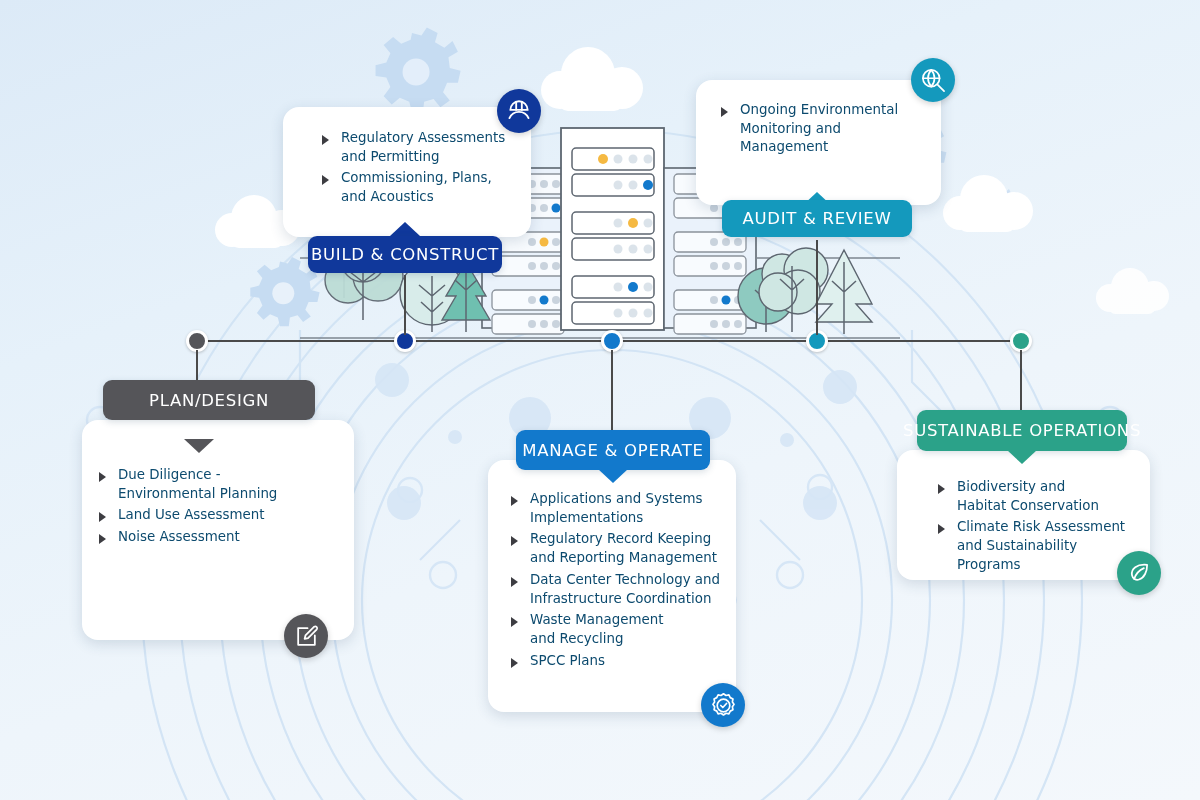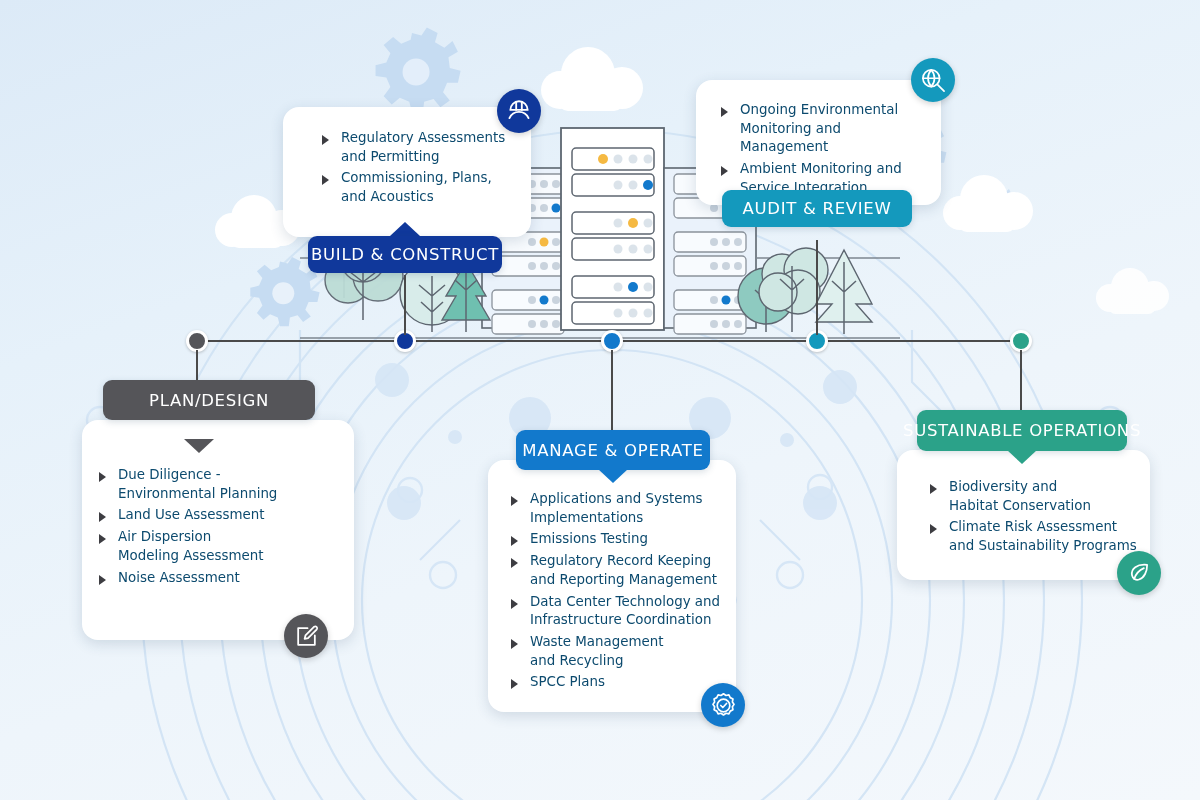--- a/index.html
+++ b/index.html
@@ -330,22 +330,20 @@
   <div class="stem" style="left:816px; top:240px; height:95px;"></div>
 
   <div class="node" style="left:1010px; top:330px; background:#2ba289;"></div>
   <div class="stem" style="left:1020px; top:350px; height:60px;"></div>
 
   <div class="card" style="left:82px; top:420px; width:272px; height:220px;">
     <ul class="items" style="padding:46px 14px 0 16px;">
       <li>Due Diligence -
 Environmental Planning</li>
       <li>Land Use Assessment</li>
-      <li>Air Dispersion
-Modeling Assessment</li>
       <li>Noise Assessment</li>
     </ul>
   </div>
   <div class="banner" style="left:103px; top:380px; width:212px; height:40px; background:#555559;">
     <span>PLAN/DESIGN</span>
   </div>
   <div class="notch down" style="left:184px; top:439px; border-top:14px solid #555559;"></div>
   <div class="badge" style="left:284px; top:614px; background:#555559;">
     <svg width="25" height="25" viewBox="0 0 24 24" fill="none" stroke="#ffffff" stroke-width="1.7" stroke-linecap="round" stroke-linejoin="round">
       <path d="M4 4 h9 M4 4 v16 h16 v-9"></path>
@@ -370,21 +368,20 @@
       <path d="M4 11 a8 8 0 0 1 16 0 Z"></path>
       <path d="M9.4 3.6 v7.4 M14.6 3.6 v7.4"></path>
       <path d="M3.2 18.6 a9.6 9.6 0 0 1 17.6 0"></path>
     </svg>
   </div>
 
   <div class="card" style="left:488px; top:460px; width:248px; height:252px;">
     <ul class="items" style="padding:30px 12px 0 22px;">
       <li>Applications and Systems
 Implementations</li>
-      <li>Emissions Testing</li>
       <li>Regulatory Record Keeping
 and Reporting Management</li>
       <li>Data Center Technology and
 Infrastructure Coordination</li>
       <li>Waste Management
 and Recycling</li>
       <li>SPCC Plans</li>
     </ul>
   </div>
   <div class="banner" style="left:516px; top:430px; width:194px; height:40px; background:#1279cc;">
@@ -396,38 +393,36 @@
       <path d="M12 1.6 l2.2 1.5 2.6 -.5 1.2 2.4 2.4 1.2 -.5 2.6 1.5 2.2 -1.5 2.2 .5 2.6 -2.4 1.2 -1.2 2.4 -2.6 -.5 -2.2 1.5 -2.2 -1.5 -2.6 .5 -1.2 -2.4 -2.4 -1.2 .5 -2.6 -1.5 -2.2 1.5 -2.2 -.5 -2.6 2.4 -1.2 1.2 -2.4 2.6 .5 Z"></path>
       <circle cx="12" cy="12" r="5.6"></circle>
       <path d="M9.6 12 l1.8 1.8 3.3 -3.6"></path>
     </svg>
   </div>
 
   <div class="card" style="left:696px; top:80px; width:245px; height:125px;">
     <ul class="items" style="padding:21px 10px 0 24px;">
       <li>Ongoing Environmental
 Monitoring and Management</li>
-      <li>Ambient Monitoring and
-Service Integration</li>
     </ul>
   </div>
   <div class="notch up" style="left:802px; top:192px; border-bottom:14px solid #1499bd;"></div>
-  <div class="banner" style="left:722px; top:190px; width:190px; height:37px; background:#1499bd;">
+  <div class="banner" style="left:722px; top:200px; width:190px; height:37px; background:#1499bd;">
     <span>AUDIT &amp; REVIEW</span>
   </div>
   <div class="badge" style="left:911px; top:58px; background:#1499bd;">
     <svg width="27" height="27" viewBox="0 0 24 24" fill="none" stroke="#ffffff" stroke-width="1.5" stroke-linecap="round" stroke-linejoin="round">
       <circle cx="10" cy="10" r="7.4"></circle>
       <path d="M2.6 10 h14.8 M10 2.6 a11 11 0 0 1 0 14.8 M10 2.6 a11 11 0 0 0 0 14.8"></path>
       <path d="M15.6 15.6 L21.4 21.4"></path>
     </svg>
   </div>
 
   <div class="card" style="left:897px; top:450px; width:253px; height:130px;">
-    <ul class="items" style="padding:28px 12px 0 32px;">
+    <ul class="items" style="padding:28px 12px 0 40px;">
       <li>Biodiversity and
 Habitat Conservation</li>
       <li>Climate Risk Assessment
 and Sustainability Programs</li>
     </ul>
   </div>
   <div class="banner" style="left:917px; top:410px; width:210px; height:41px; background:#2ba289;">
     <span>SUSTAINABLE OPERATIONS</span>
   </div>
   <div class="notch down" style="left:1007px; top:450px; border-top:14px solid #2ba289;"></div>

